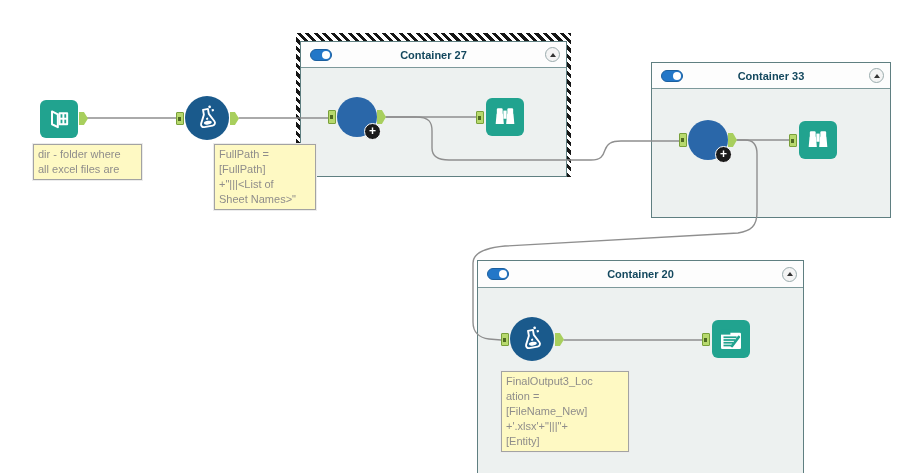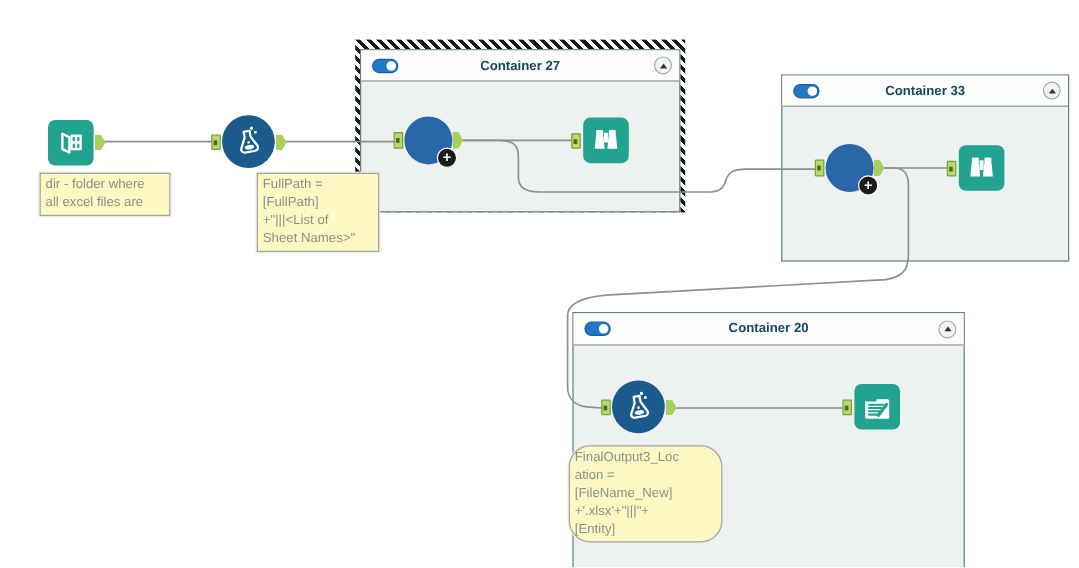--- a/index.html
+++ b/index.html
@@ -164,21 +164,21 @@
         <path d="M10 5 h4 v4 l3.4 6.6 a2.2 2.2 0 0 1 -2 3.2 h-6.8 a2.2 2.2 0 0 1 -2 -3.2 L10 9 Z" stroke="#fff" stroke-width="1.5" fill="none" stroke-linejoin="round"></path>
         <ellipse cx="12" cy="15.8" rx="3.2" ry="1.5" fill="#fff"></ellipse>
         <circle cx="12" cy="12.6" r="0.9" fill="#fff"></circle>
         <circle cx="15.6" cy="3.6" r="1.1" fill="#fff"></circle>
         <rect x="16.8" y="5.8" width="1.7" height="1.7" fill="#fff"></rect>
       </g>
     </svg>
   </div>
   <div class="anchor a-in" style="left:501px;top:333px;"></div>
   <div class="anchor a-out" style="left:555px;top:333px;"></div>
-  <div class="note" style="left:474px;top:371px;width:118px;border-radius:18px;">FinalOutput3_Loc
+  <div class="note" style="left:501px;top:371px;width:118px;">FinalOutput3_Loc
 ation =
 [FileName_New]
 +'.xlsx'+"|||"+
 [Entity]</div>
 
   <div class="tool sq" style="left:712px;top:320px;">
     <svg width="30" height="30" viewBox="0 0 24 24">
       <rect x="4" y="7" width="16" height="13" rx="1" fill="#fff"></rect>
       <rect x="4" y="4.5" width="7.5" height="4" fill="#21a38f"></rect>
       <g stroke="#21a38f" stroke-width="1.4">

